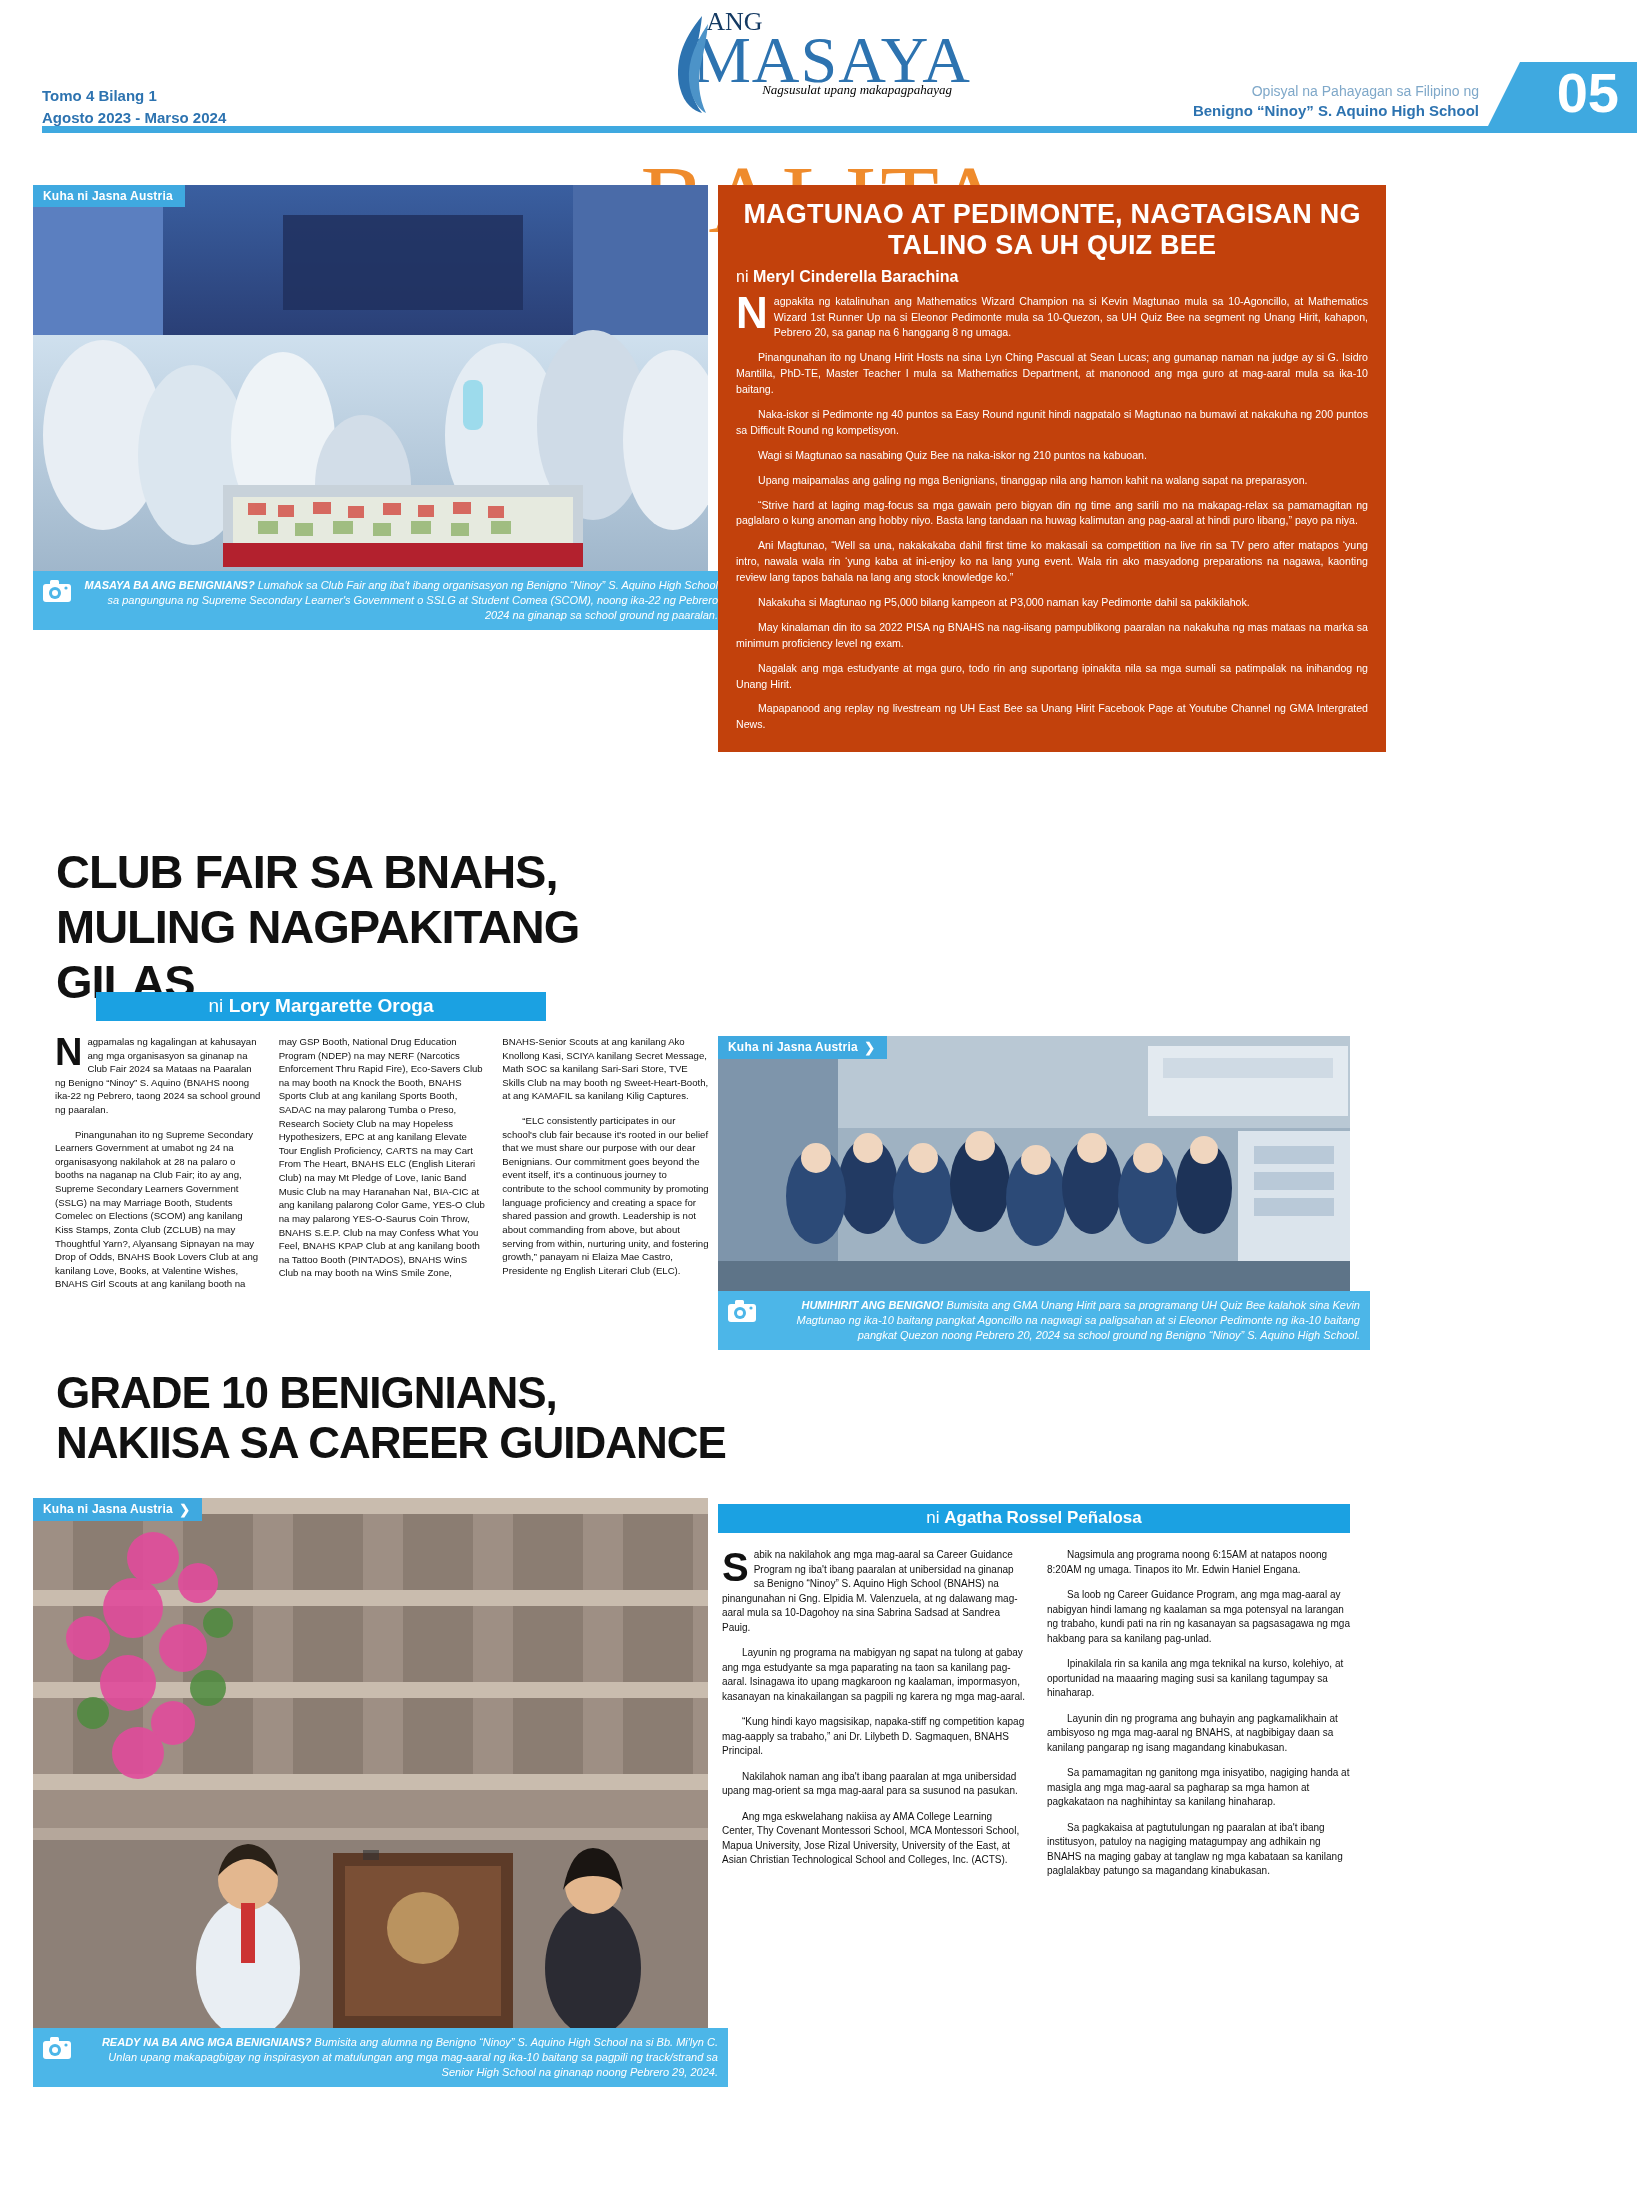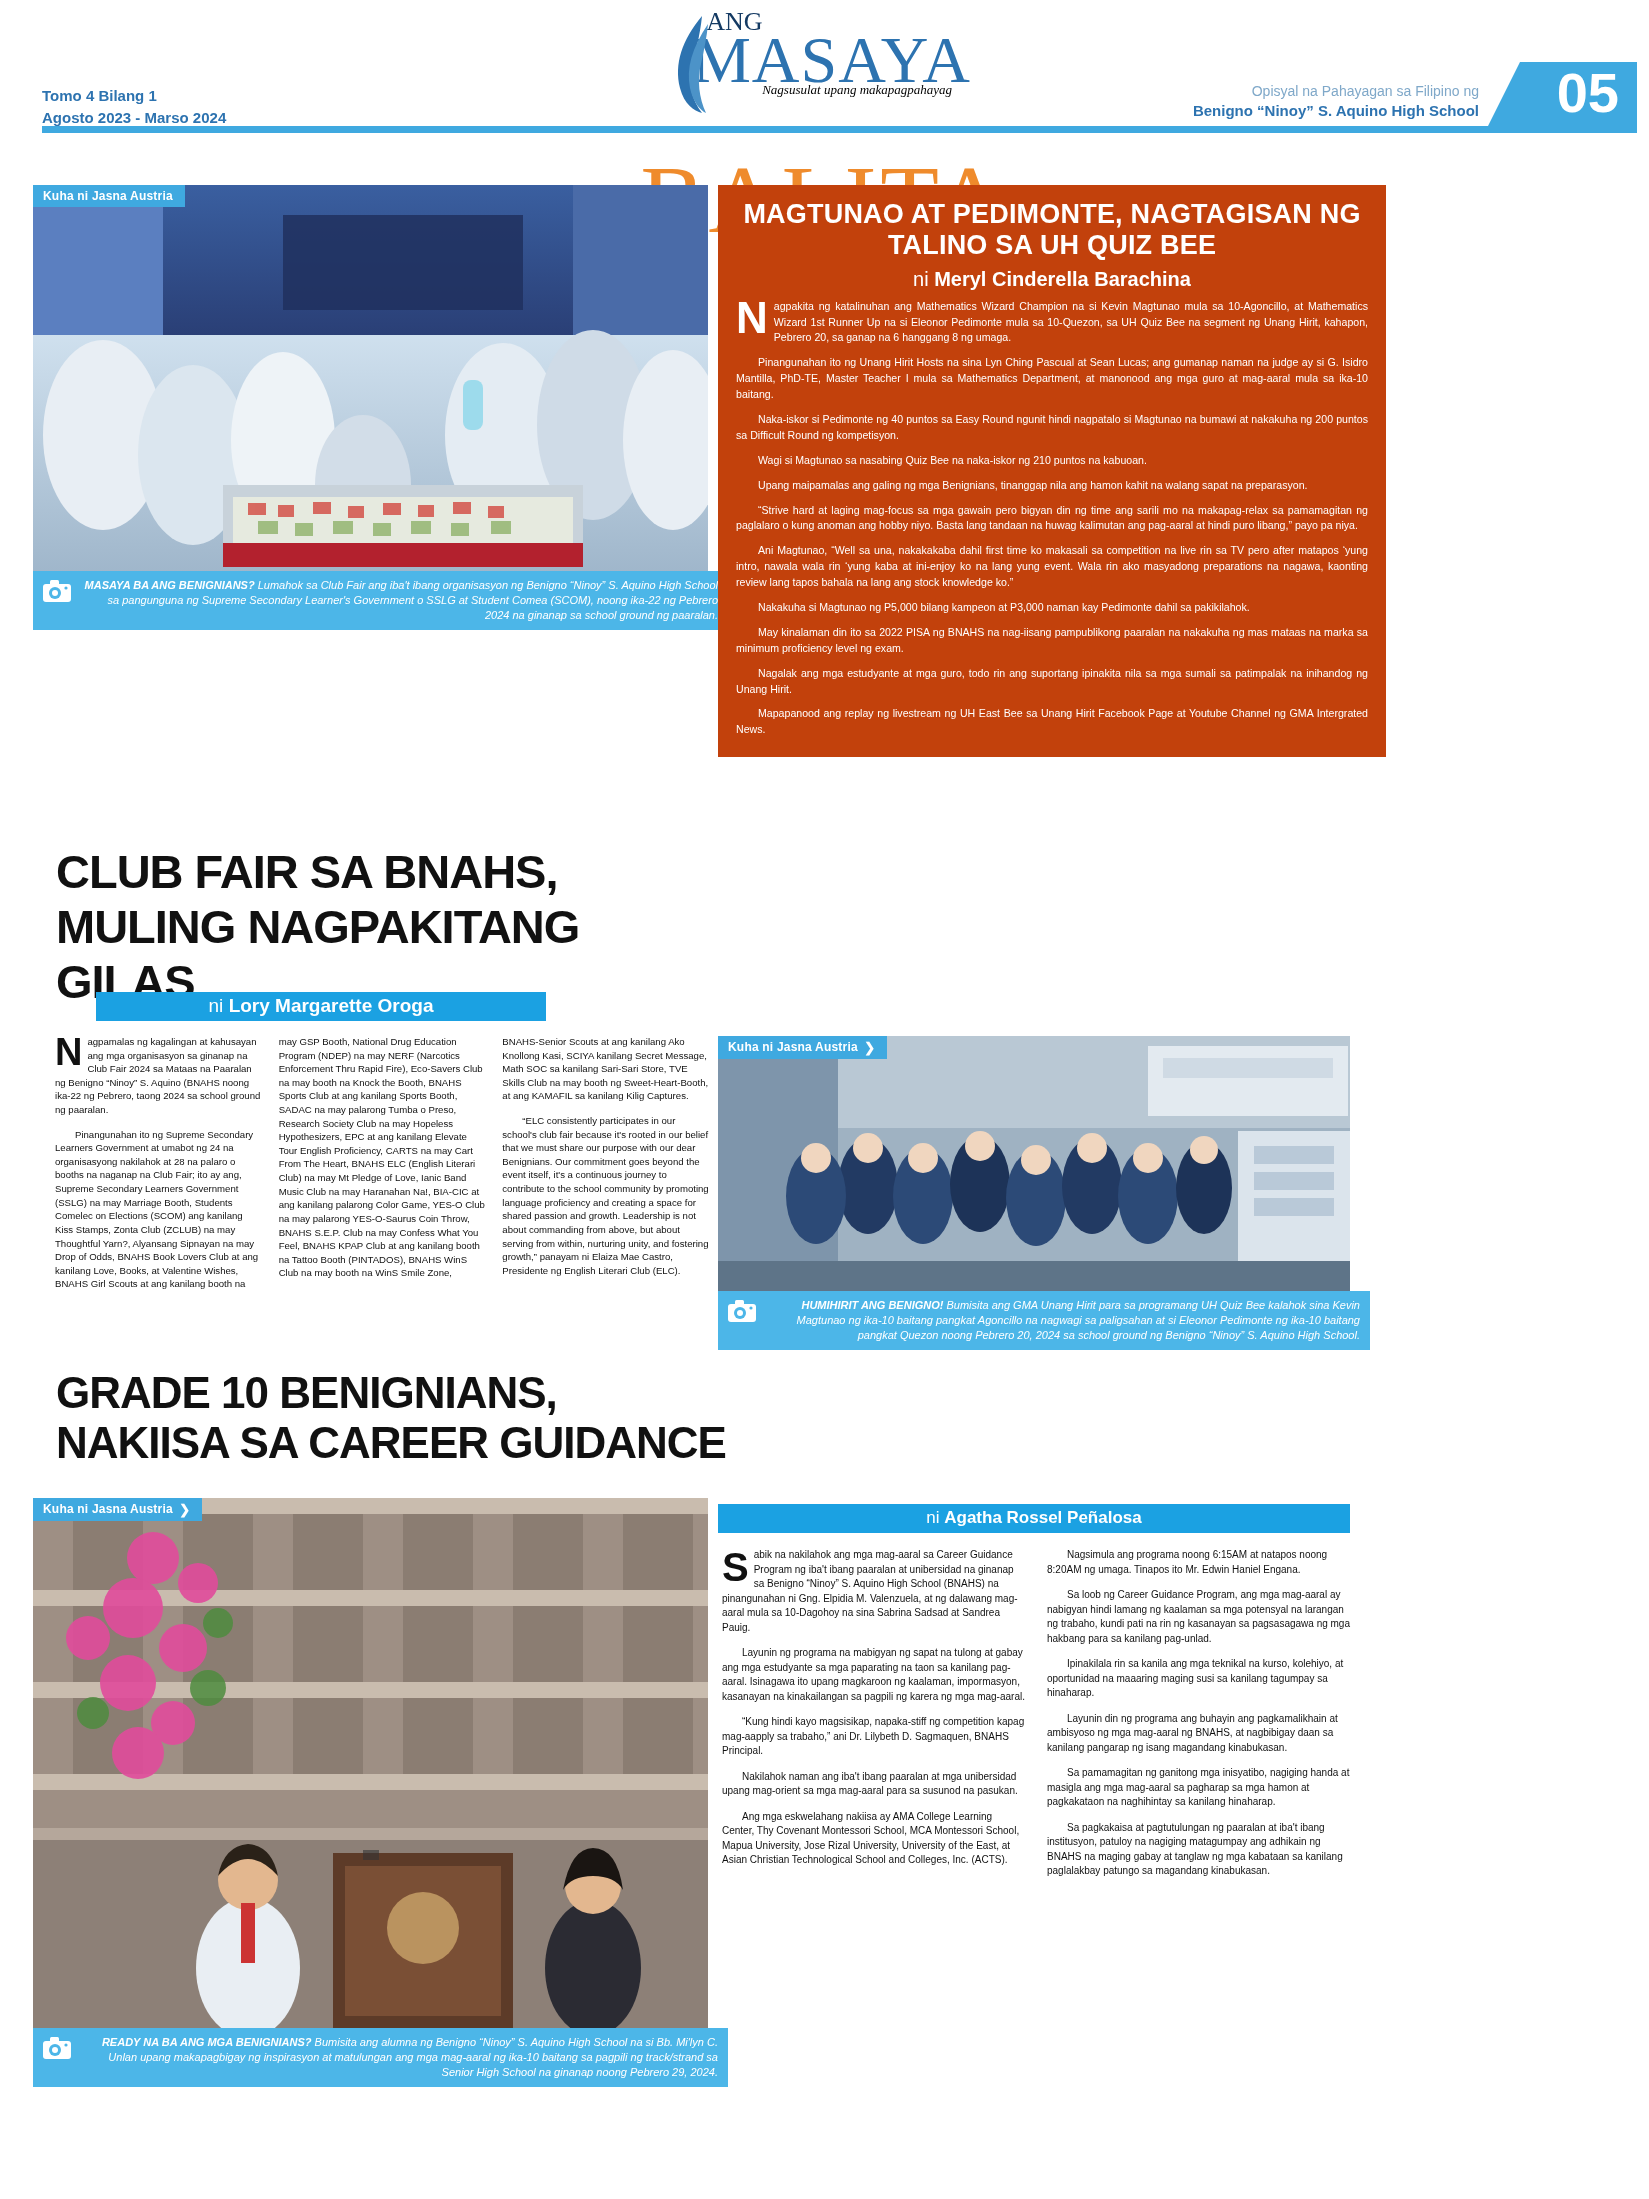--- a/index.html
+++ b/index.html
@@ -39,21 +39,21 @@
   
   .ph-img{position:absolute;inset:0;}
 
   
   .lt-photo{position:absolute;left:33px;top:185px;width:675px;height:400px;}
   .lt-cap{position:absolute;left:33px;top:571px;width:675px;}
 
   
   .blue-panel{position:absolute;left:718px;top:185px;width:632px;background:#c2410c;color:#fff;padding:14px 18px 10px 18px;}
   .bp-head{font-size:27px;font-weight:bold;line-height:1.16;text-align:center;letter-spacing:.2px;}
-  .bp-byline{text-align:center;font-size:20px;margin-top:6px;margin-bottom:8px;}
+  .bp-byline{font-size:16px;margin-top:6px;margin-bottom:8px;}
   .bp-byline b{font-weight:bold;}
   .bp-p{font-size:10.6px;line-height:1.5;text-indent:22px;margin:0 0 9px 0;text-align:justify;}
   .bp-p.first{text-indent:0;}
   .dropcap{float:left;font-size:44px;line-height:.78;font-weight:bold;margin:2px 6px 0 0;}
 
   
   .rt-photo{position:absolute;left:718px;top:1036px;width:632px;height:255px;}
   .rt-cap{position:absolute;left:718px;top:1291px;width:632px;}
 
   

